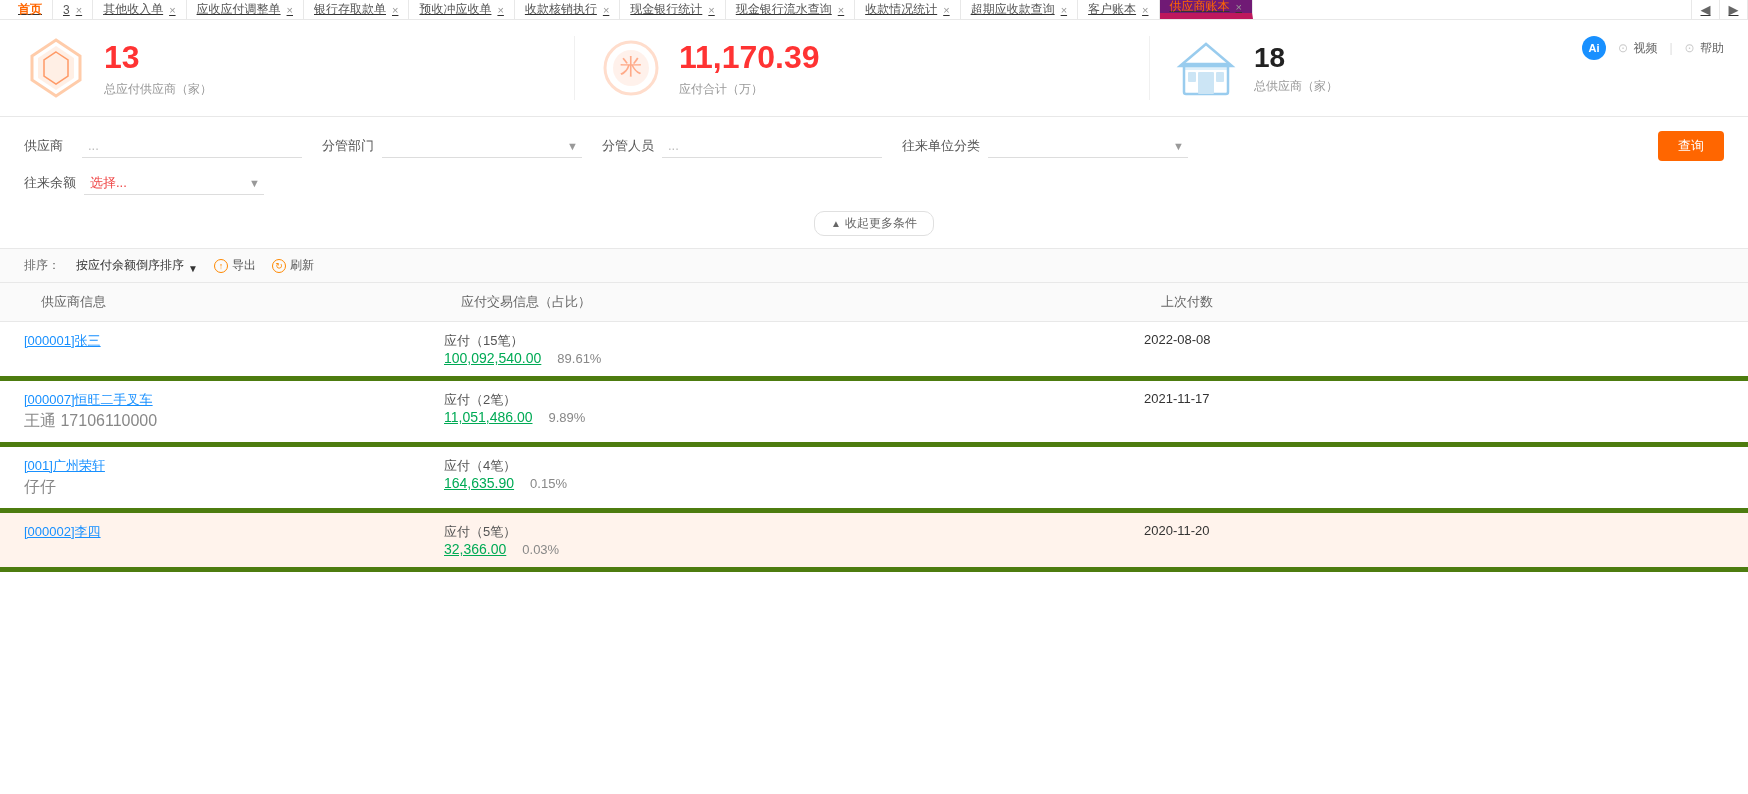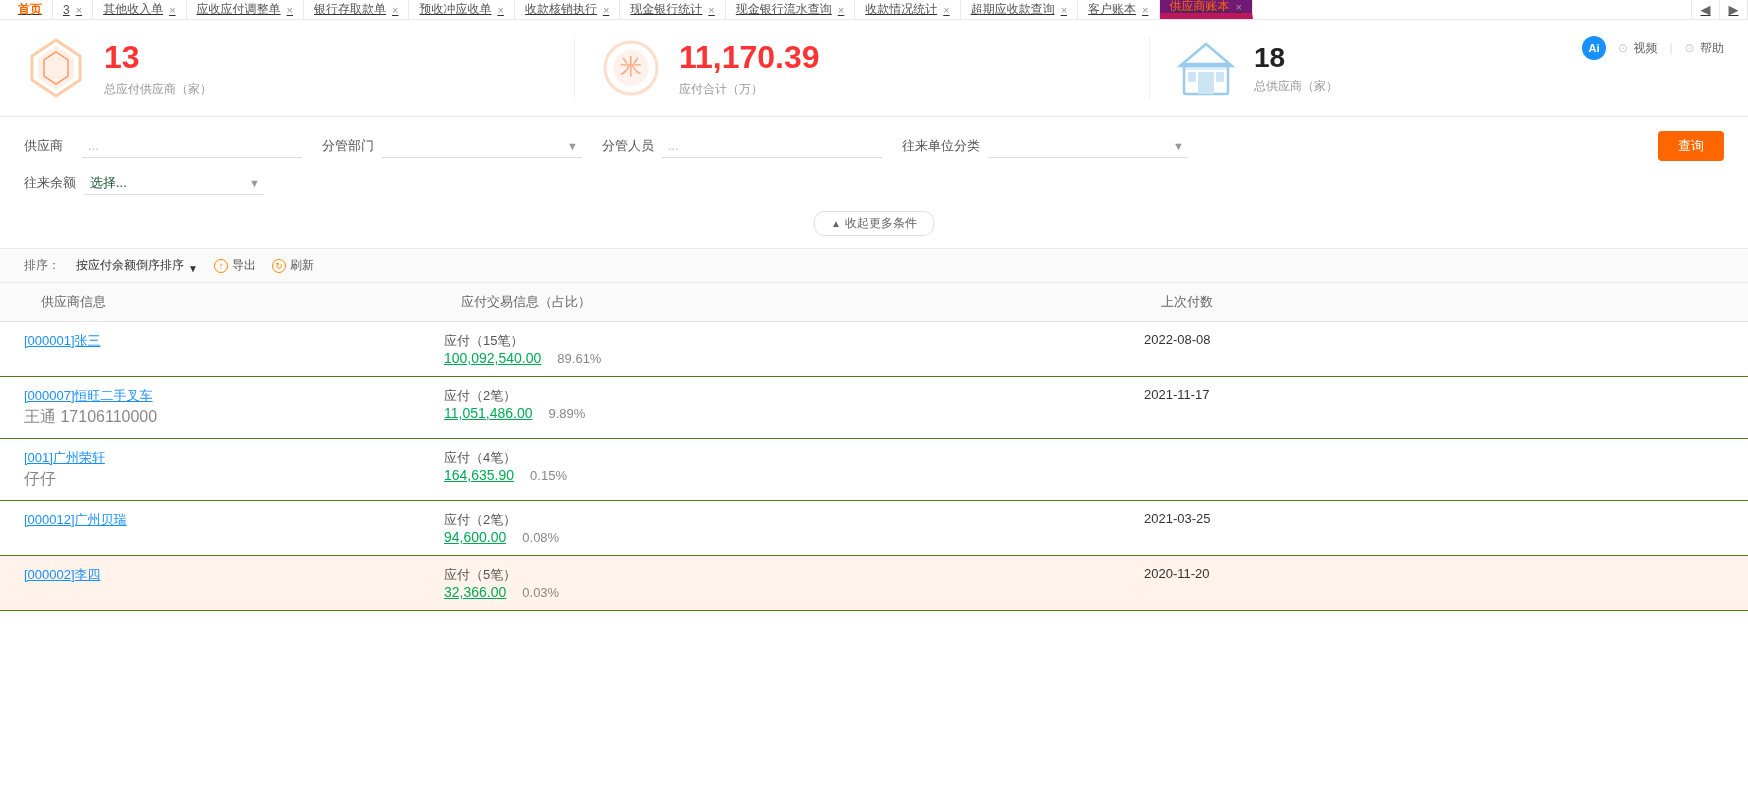--- a/index.html
+++ b/index.html
@@ -152,21 +152,21 @@
     }
     .search-input::placeholder { color: #bbb; }
     .search-select {
       border: none;
       border-bottom: 1px solid #ddd;
       outline: none;
       padding: 4px 6px;
       font-size: 13px;
       width: 180px;
       background: #fff;
-      color: #14532d;
+      color: #ef4444;
       appearance: none;
       cursor: pointer;
     }
     .select-wrapper {
       position: relative;
       display: inline-flex;
       align-items: center;
     }
     .select-wrapper .chevron {
       position: absolute;
@@ -264,21 +264,21 @@
       border-bottom: 1px solid #e8e8e8;
     }
     .data-table th {
       padding: 10px 41px;
       font-size: 13px;
       color: #666;
       font-weight: normal;
       text-align: left;
     }
     .data-table tbody tr {
-      border-bottom: 1px solid #4d7c0f;
+      border-bottom: 5px solid #4d7c0f;
       background: #fff;
     }
     .data-table tbody tr.highlighted { background: #fff3ec; }
     .data-table td {
       padding: 10px 24px;
       font-size: 13px;
       vertical-align: top;
     }
     .supplier-link {
       color: #1890ff;
@@ -494,26 +494,20 @@
             <td><span class="tx-label">应付（2笔）</span><br><a class="amount-green">11,051,486.00</a><span class="tx-pct">9.89%</span></td>
             <td>2021-11-17</td>
             <td></td>
           </tr>
           <tr>
             <td><a class="supplier-link">[001]广州荣轩</a><div class="supplier-sub">仔仔</div></td>
             <td><span class="tx-label">应付（4笔）</span><br><a class="amount-green">164,635.90</a><span class="tx-pct">0.15%</span></td>
             <td></td>
             <td></td>
           </tr>
-          <tr>
-            <td><a class="supplier-link">[000012]广州贝瑞</a></td>
-            <td><span class="tx-label">应付（2笔）</span><br><a class="amount-green">94,600.00</a><span class="tx-pct">0.08%</span></td>
-            <td>2021-03-25</td>
-            <td></td>
-          </tr>
           <tr class="highlighted">
             <td><a class="supplier-link">[000002]李四</a></td>
             <td><span class="tx-label">应付（5笔）</span><br><a class="amount-green">32,366.00</a><span class="tx-pct">0.03%</span></td>
             <td>2020-11-20</td>
             <td></td>
           </tr>
         </tbody>
     </table>
   </div>
 

